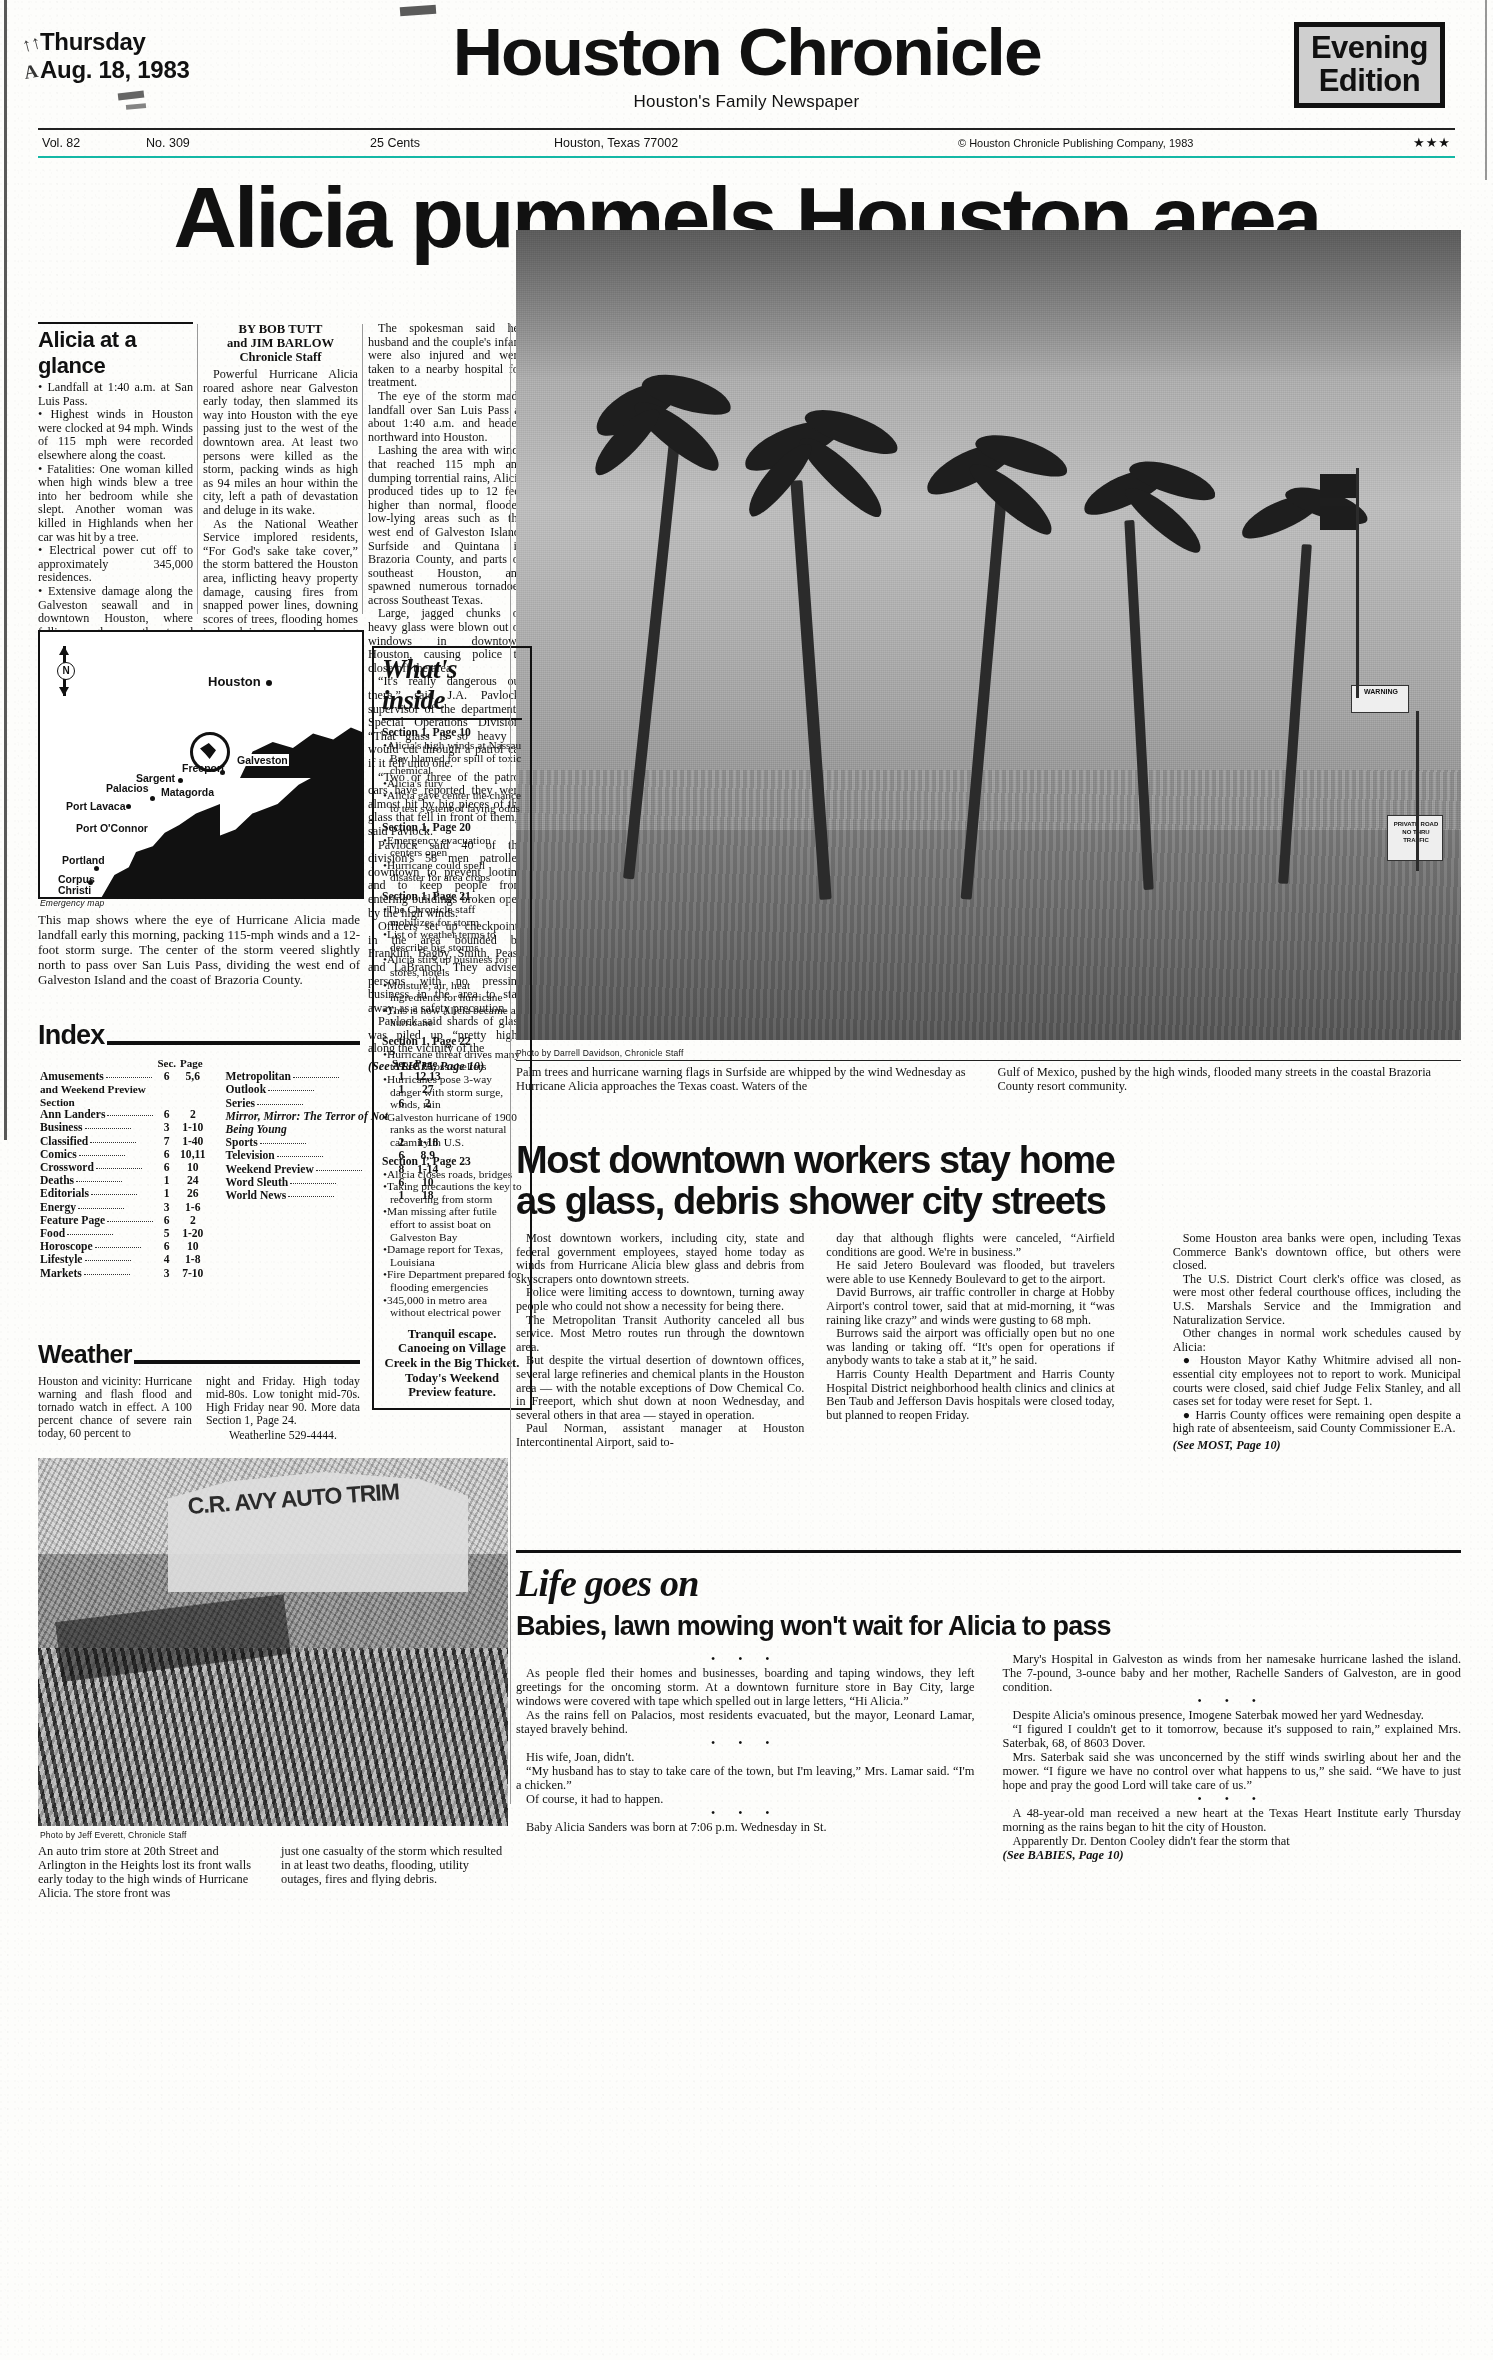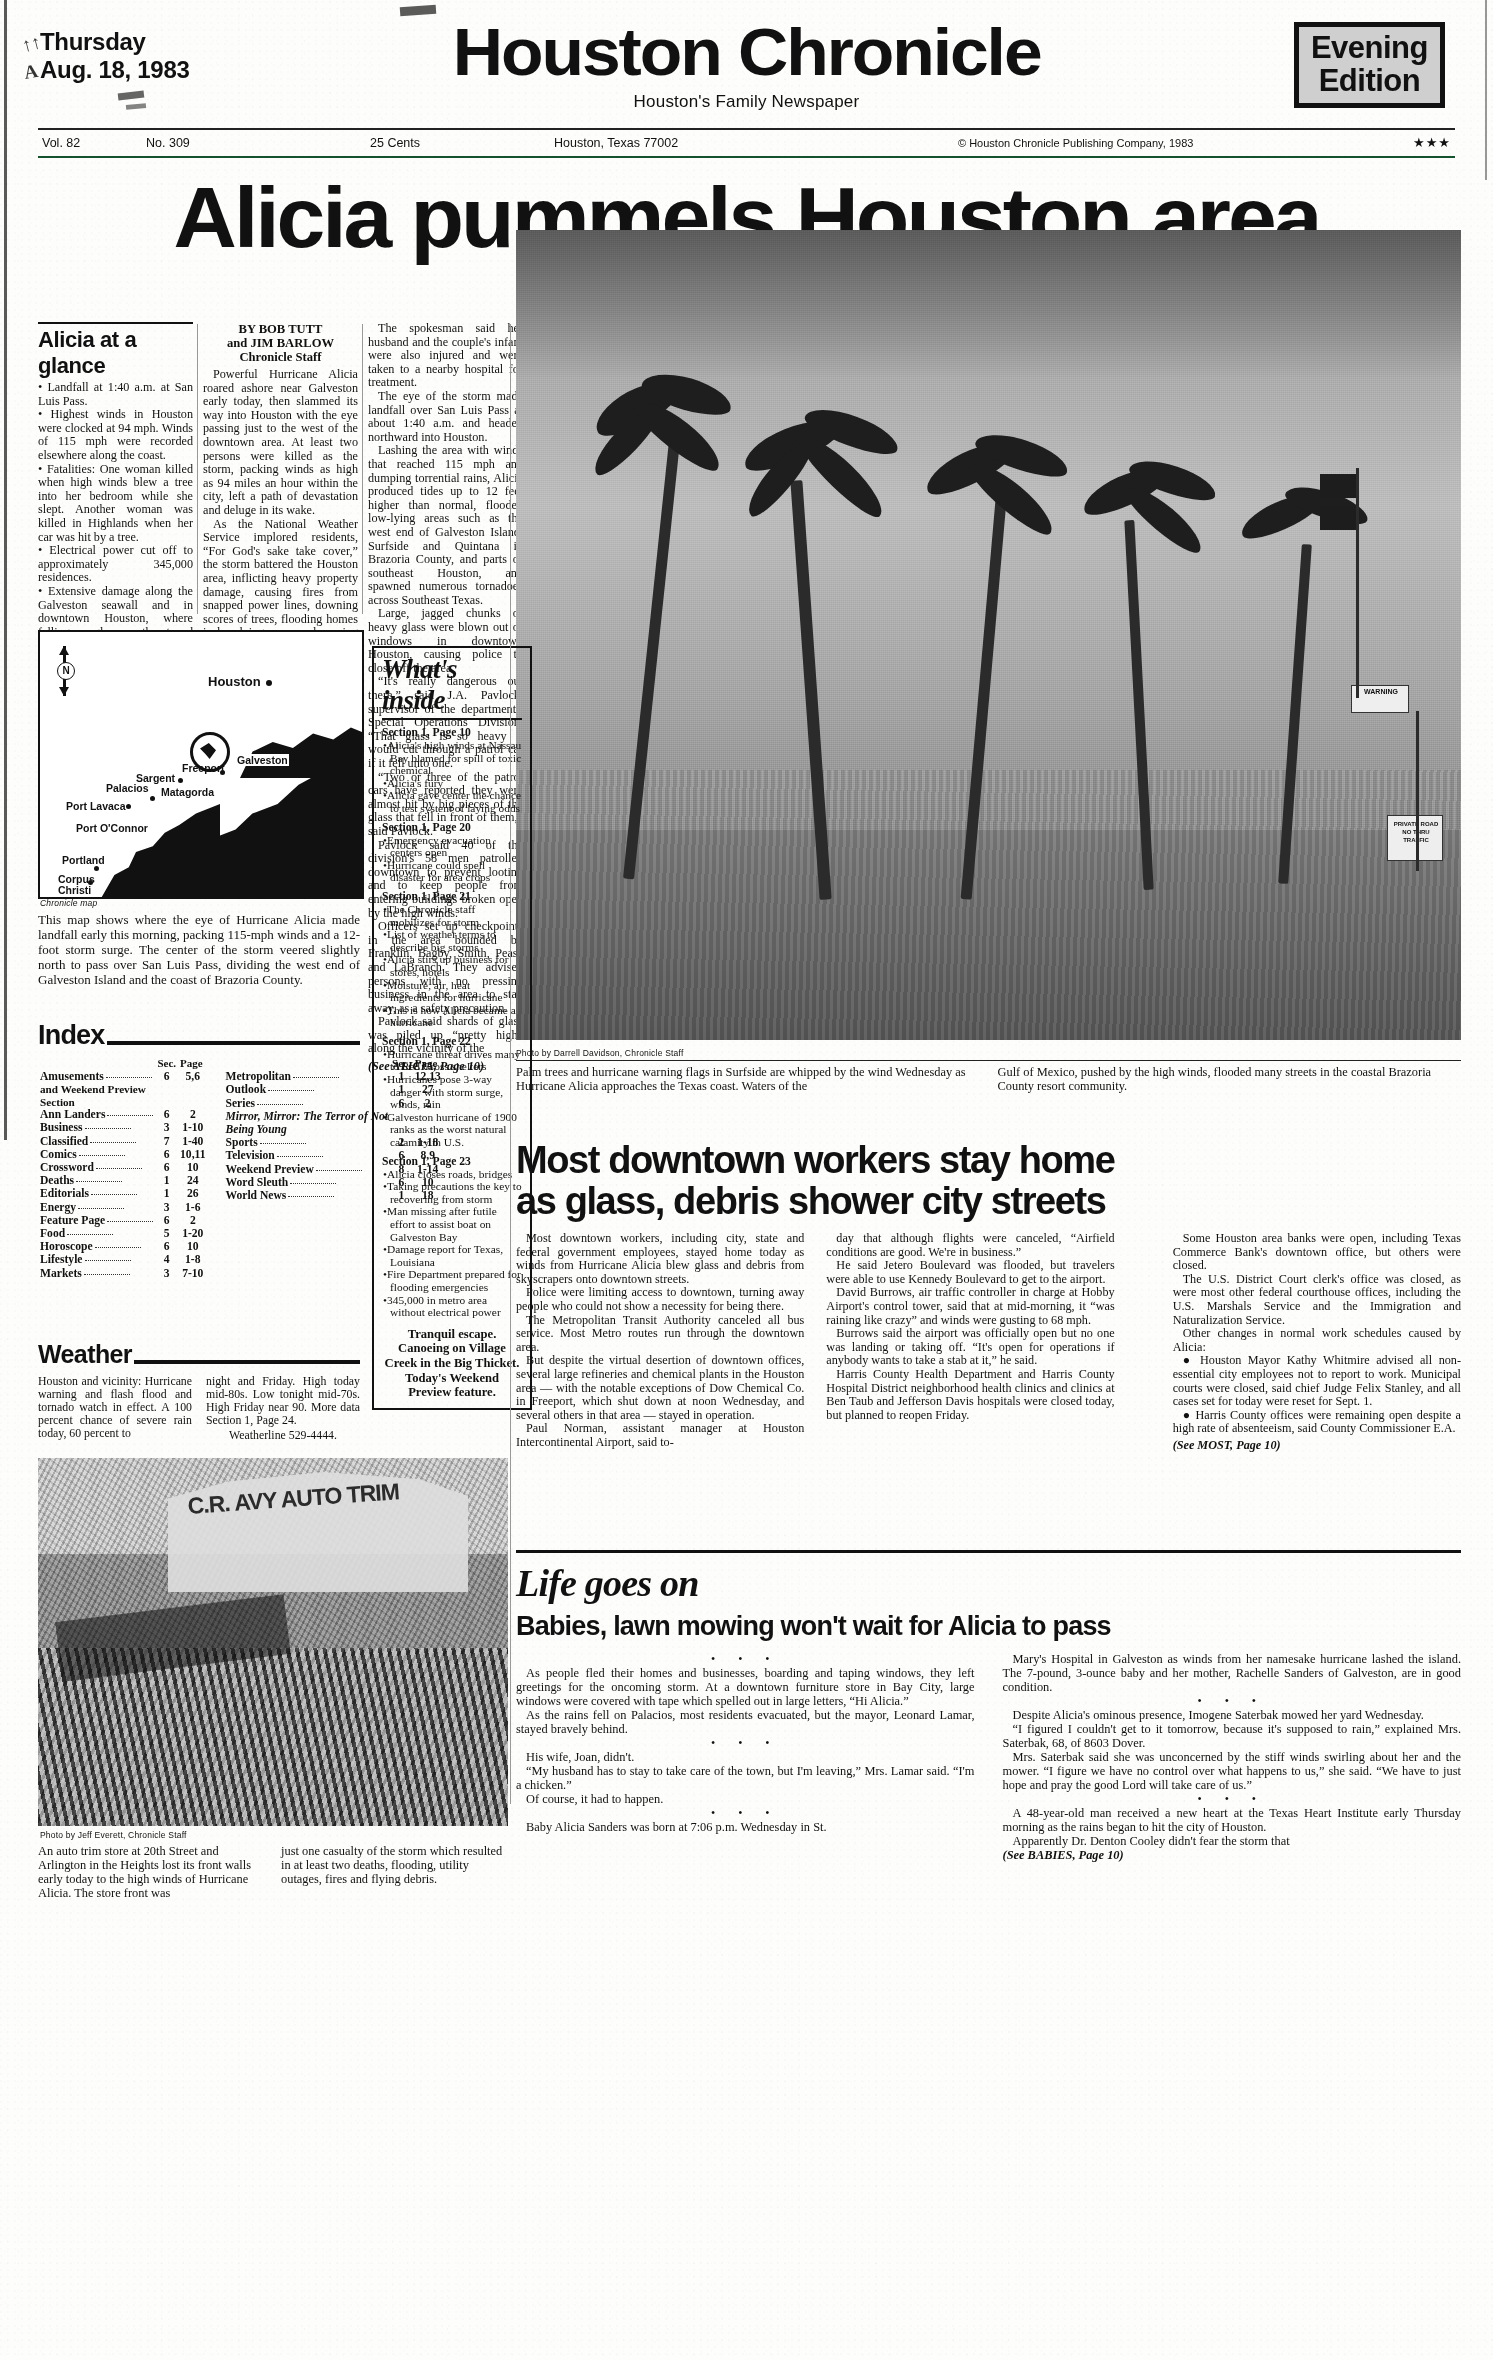--- a/index.html
+++ b/index.html
@@ -81,21 +81,21 @@
     position:absolute;left:400px;top:6px;width:36px;height:9px;
     background:#333;opacity:.8;filter:blur(.4px);
     transform:rotate(-4deg);
   }
   .smudge2{position:absolute;left:118px;top:92px;width:26px;height:7px;background:#333;opacity:.75;transform:rotate(-7deg);}
   .smudge3{position:absolute;left:126px;top:104px;width:20px;height:5px;background:#333;opacity:.6;transform:rotate(-5deg);}
 
   
   .folio{
     position:relative;margin:0 38px;
-    border-top:2px solid #222;border-bottom:2px solid #14532d;
+    border-top:2px solid #222;border-bottom:2px solid #14b8a6;
     height:26px;line-height:26px;
     font-family:"Liberation Sans", sans-serif;
     font-size:12.5px;
   }
   .folio span{position:absolute;white-space:nowrap;}
   .f-vol{left:4px;}
   .f-no{left:108px;}
   .f-price{left:332px;}
   .f-city{left:516px;}
   .f-copy{left:920px;font-size:11px;}
@@ -493,21 +493,21 @@
       <span class="mapdot" style="left:86px;top:172px;"></span>
 
       <span class="maplabel" style="left:28px;top:190px;">Port O'Connor</span>
 
       <span class="maplabel" style="left:14px;top:222px;">Portland</span>
       <span class="mapdot" style="left:54px;top:234px;"></span>
 
       <span class="maplabel" style="left:10px;top:242px;line-height:11px;width:50px;white-space:normal;">Corpus Christi</span>
       <span class="mapdot" style="left:48px;top:248px;"></span>
     </div>
-    <div class="credit" style="position:absolute;left:2px;top:568px;font-style:italic;">Chronicle map</div>
+    <div class="credit" style="position:absolute;left:2px;top:568px;font-style:italic;">Emergency map</div>
     <div class="txt" style="position:absolute;left:0;top:582px;width:322px;font-size:13px;line-height:15px;">This map shows where the eye of Hurricane Alicia made landfall early this morning, packing 115-mph winds and a 12-foot storm surge. The center of the storm veered slightly north to pass over San Luis Pass, dividing the west end of Galveston Island and the coast of Brazoria County.</div>
 
     <div class="col" style="left:0;top:690px;width:322px;">
       <div class="index-head">
         <span>Index</span>
         <span class="line"></span>
       </div>
       <div style="display:flex;gap:16px;margin-top:6px;">
         <div style="flex:1;">
           <table class="idx-table">

